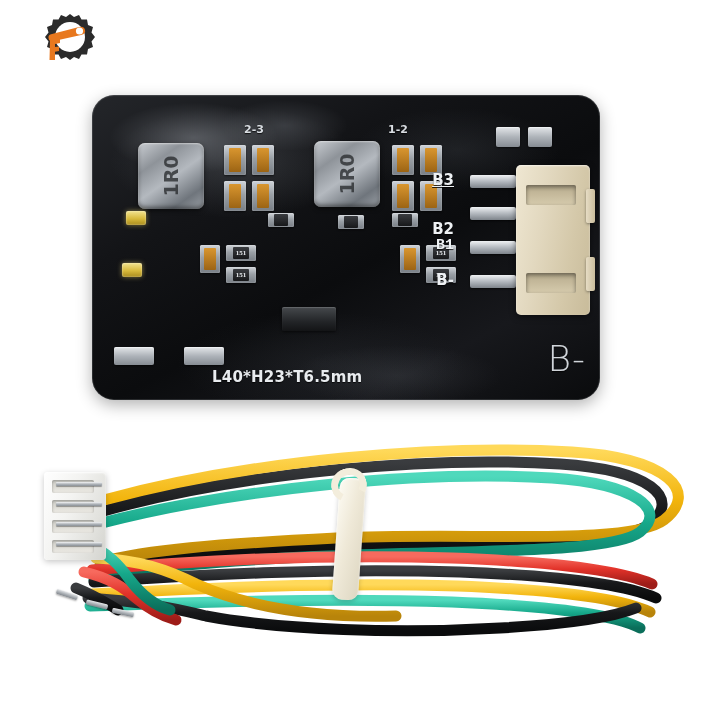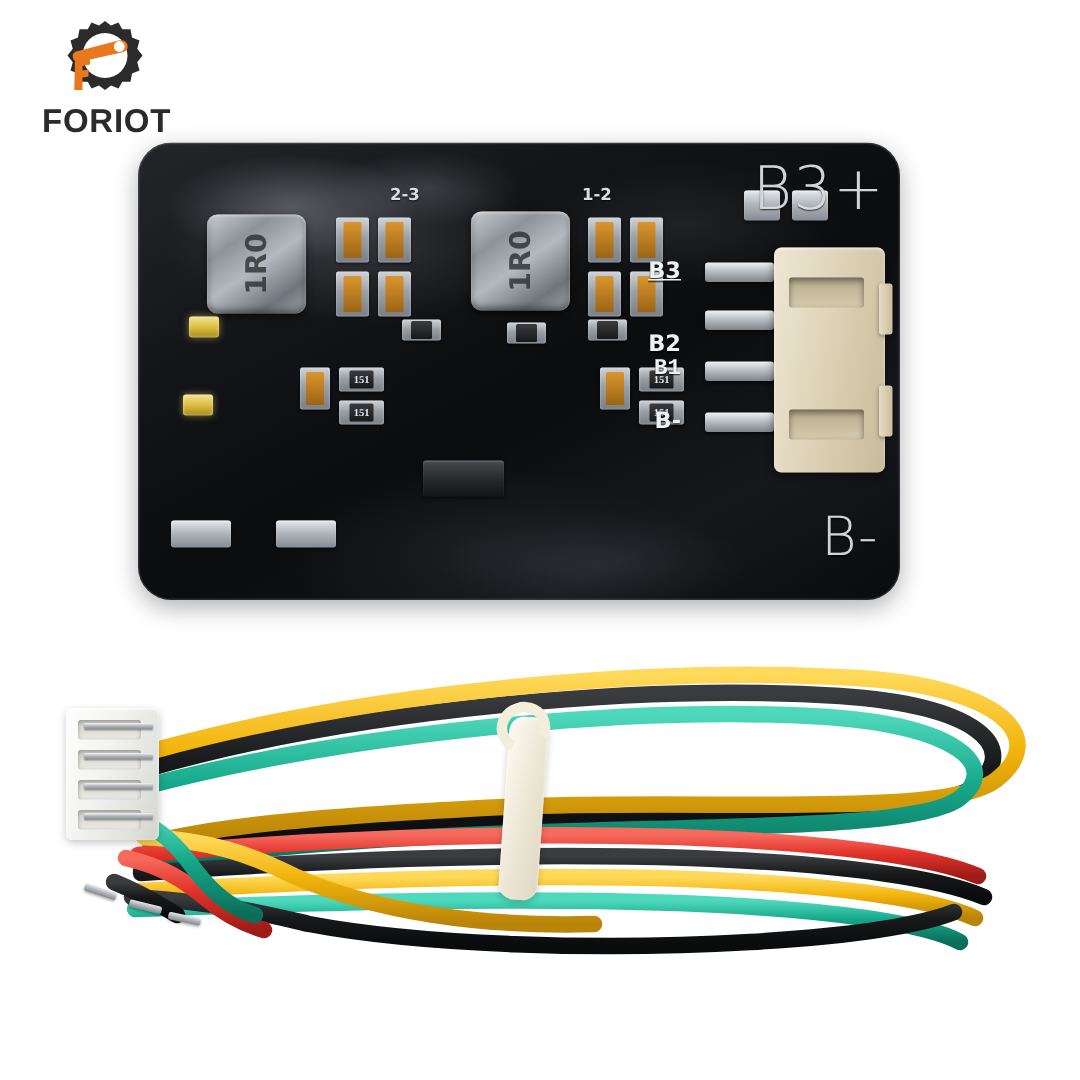--- a/index.html
+++ b/index.html
@@ -200,34 +200,33 @@
                    L55 37 L50 39 L49 44.5 L43.5 44.5 L41 49 L36 47 L32 50 L28 47 L23 49 L20.5 44.5
                    L15 44.5 L14 39 L9 37 L10.5 31.5 L7 27 L10.5 22.5 L9 17 L14 15 L15 9.5 L20.5 9.5
                    L23 5 L28 7 Z" fill="#2B2B2B"></path>
           <circle cx="32" cy="27" r="15" fill="#ffffff"></circle>
         </g>
         <path d="M14 24 L41 17 Q46 16 47 20 Q48 24 43 25 L16 31 Q11 32 10.5 28 Q10 24.5 14 24 Z" fill="#E8781E"></path>
         <circle cx="41.5" cy="21" r="3.6" fill="#ffffff"></circle>
         <path d="M12 30 L22 28 L22 33 L17 34 L17 37 L21 36.4 L21 41 L17 41.7 L17 50 L11.5 50 Z" fill="#E8781E"></path>
       </svg>
     </div>
-    <div class="logo-text">FORIOT</div>
   </div>
 
   <div class="board">
     <div class="board-gloss"></div>
 
     <div class="inductor" style="left:46px; top:48px; width:66px; height:66px;">
       <div class="ind-mark">1R0</div>
     </div>
     <div class="inductor" style="left:222px; top:46px; width:66px; height:66px;">
       <div class="ind-mark">1R0</div>
     </div>
 
-    <div class="silk-small" style="left:168px; top:28px;">2-3</div>
+    <div class="silk-small" style="left:152px; top:28px;">2-3</div>
     <div class="silk-small" style="left:296px; top:28px;">1-2</div>
 
     <div class="smd smd-tan" style="left:132px; top:50px; width:22px; height:30px;">
         <div class="smd-body"></div>
       </div>
     <div class="smd smd-tan" style="left:160px; top:50px; width:22px; height:30px;">
         <div class="smd-body"></div>
       </div>
     <div class="smd smd-tan" style="left:132px; top:86px; width:22px; height:30px;">
         <div class="smd-body"></div>
@@ -303,22 +302,22 @@
     <div class="pinlabel" style="top:142px;font-family:Liberation Mono, monospace;">B1</div>
     <div class="pinlabel" style="top:176px;">B-</div>
 
     <div class="bconn">
       <div class="bconn-slot" style="top:20px;"></div>
       <div class="bconn-slot" style="top:108px;"></div>
       <div class="bconn-tab" style="top:24px;"></div>
       <div class="bconn-tab" style="top:92px;"></div>
     </div>
 
-    <div class="silk silk-b3plus">B3+</div>
     <div class="silk silk-bminus">B-</div>
+    <div class="silk silk-dims">L40*H23*T6.5mm</div>
 
     <div class="board-edge"></div>
   </div>
 
   <div class="cable-area">
 
     <svg class="wires" viewBox="0 0 720 280">
       <defs>
         <linearGradient id="gBlack" x1="0" y1="0" x2="0" y2="1">
           <stop offset="0%" stop-color="#3a3c3f"></stop>

